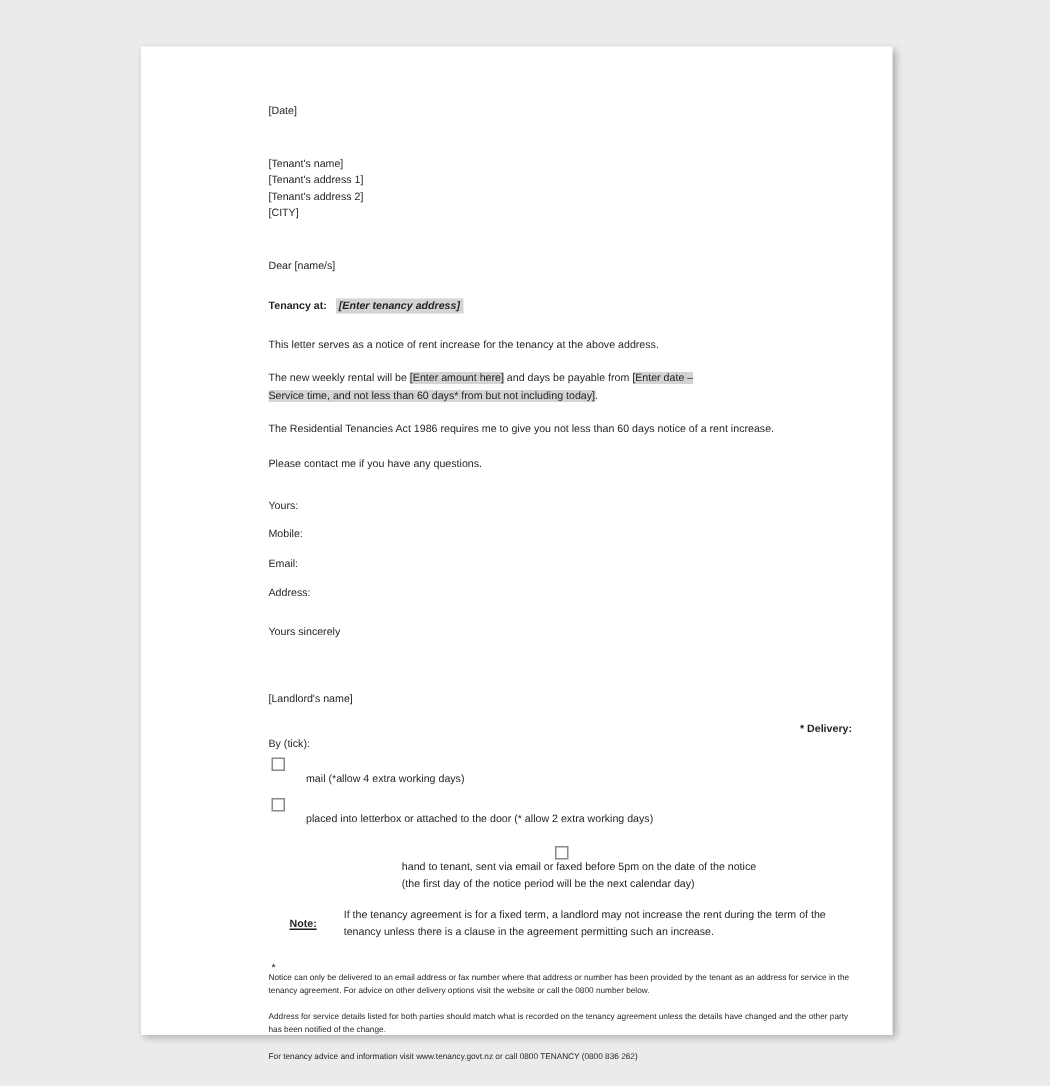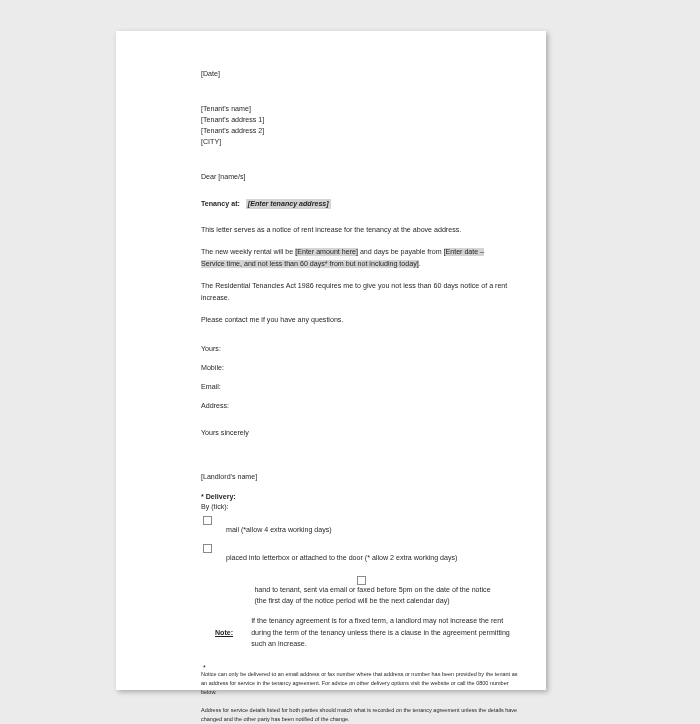--- a/index.html
+++ b/index.html
@@ -8,23 +8,23 @@
   }
   body {
     width: 700px;
     height: 724px;
     background: #ebebeb;
     font-family: "Liberation Sans", sans-serif;
     overflow: hidden;
   }
   .page {
     position: absolute;
-    left: 116px;
+    left: 94px;
     top: 31px;
-    width: 430px;
+    width: 501px;
     height: 659px;
     background: #ffffff;
     box-shadow: 2px 2px 5px rgba(0,0,0,0.28);
     box-sizing: border-box;
   }
   .content {
     position: absolute;
     left: 85px;
     top: 38px;
     right: 27px;
@@ -55,20 +55,21 @@
     font-size: 7.1px;
     color: #231f20;
     font-weight: bold;
   }
   .tenancy-row .hl { padding: 1px 2px; font-style: italic; }
   
   .delivery-head {
     font-size: 7.1px;
     font-weight: bold;
     color: #231f20;
+    text-align: right;
   }
   .by-tick {
     font-size: 7.1px;
     color: #231f20;
     margin-top: 2px;
   }
   .checklist {
     margin-top: 4px;
   }
   .check-row {

